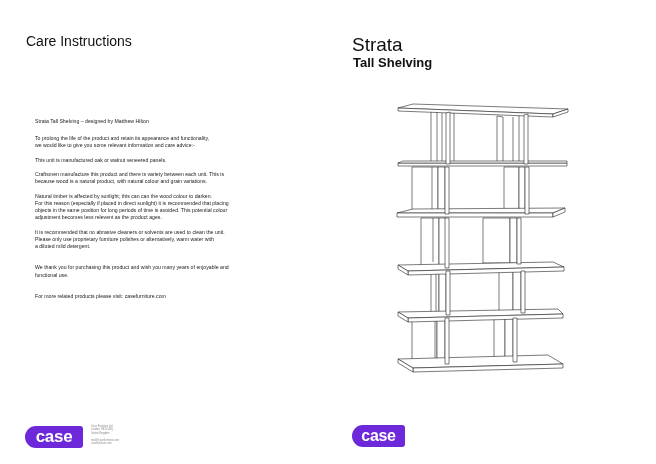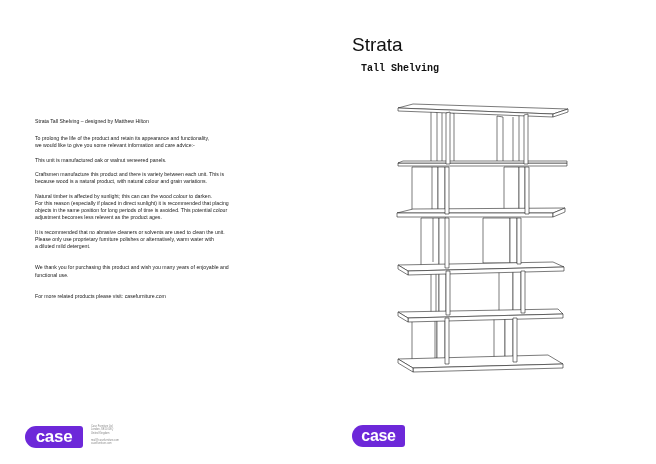--- a/index.html
+++ b/index.html
@@ -89,37 +89,37 @@
       top: 34px;
       font-size: 19px;
       font-weight: normal;
       margin: 0;
       color: #111;
     }
     .product-subtitle {
       position: absolute;
       left: 25px;
       top: 55px;
-      font-size: 10px;
-      margin: 8px;
+      font-size: 13px;
+      margin: 0;
       color: #111;
-      font-family: Liberation Mono, monospace;
     }
     .drawing {
       position: absolute;
       left: 60px;
       top: 95px;
       width: 200px;
       height: 295px;
     }
   </style>
 </head>
 <body>
 
 <div class="page page-left">
+  <h1 class="care-title">Care Instructions</h1>
 
   <div class="care-body">
     <p style="margin-bottom:10px;">Strata Tall Shelving – designed by Matthew Hilton</p>
     <p>To prolong the life of the product and retain its appearance and functionality,
 we would like to give you some relevant information and care advice:-</p>
     <p>This unit is manufactured oak or walnut veneered panels.</p>
     <p>Craftsmen manufacture this product and there is variety between each unit. This is
 because wood is a natural product, with natural colour and grain variations.</p>
     <p>Natural timber is affected by sunlight; this can can the wood colour to darken.
 For this reason (especially if placed in direct sunlight) it is recommended that placing

